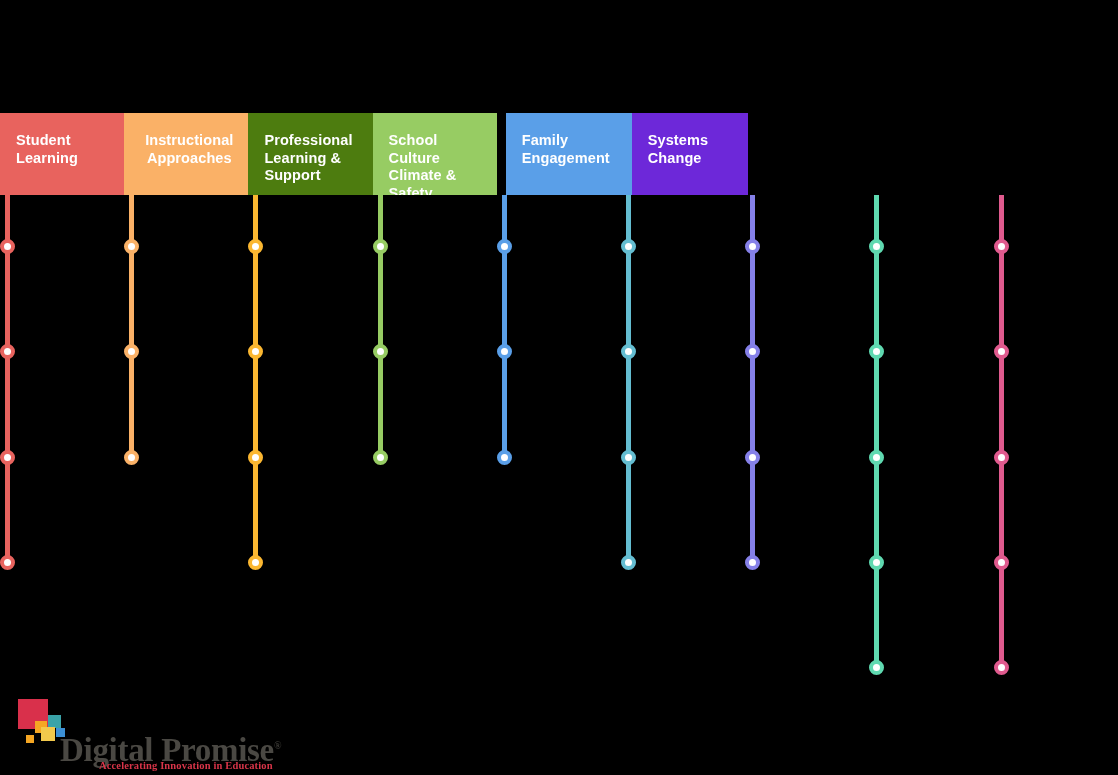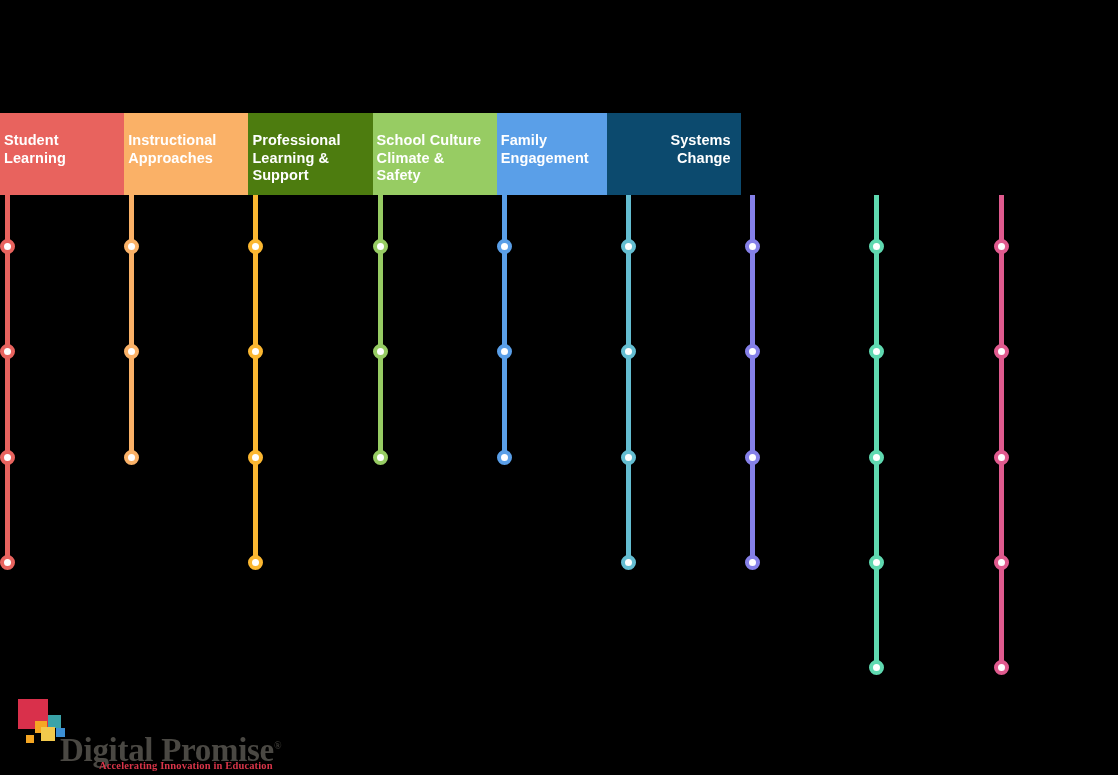--- a/index.html
+++ b/index.html
@@ -23,21 +23,21 @@
     position: absolute;
     left: 0;
     top: 113px;
     width: 1118px;
     height: 82px;
     display: flex;
   }
   .category-tile {
     position: relative;
     height: 82px;
-    padding: 19px 10px 0 4px;
+    padding: 19px 10px 0 16px;
     overflow: hidden;
   }
   .category-tile-label {
     color: #ffffff;
     font-size: 14.5px;
     line-height: 17.5px;
     font-weight: bold;
     letter-spacing: 0.1px;
     white-space: pre-line;
   }
@@ -122,39 +122,39 @@
 </head>
 <body>
 
 <div id="root">
 
   <div id="header-band">
       <div class="category-tile" style="background: rgb(232, 99, 94); width: 124.2px;">
         <div class="category-tile-label">Student
 Learning</div>
       </div>
-      <div class="category-tile" style="background: rgb(250, 177, 103); width: 124.2px;">
+      <div class="category-tile" style="background: rgb(250, 177, 103); width: 124.2px; text-align: center;">
         <div class="category-tile-label">Instructional
 Approaches</div>
       </div>
       <div class="category-tile" style="background: #4d7c0f; width: 124.2px;">
         <div class="category-tile-label">Professional
 Learning &amp;
 Support</div>
       </div>
       <div class="category-tile" style="background: rgb(151, 204, 99); width: 124.2px;">
         <div class="category-tile-label">School Culture
 Climate &amp;
 Safety</div>
       </div>
-      <div class="category-tile" style="background: rgb(90, 159, 232); width: 110px;">
+      <div class="category-tile" style="background: rgb(90, 159, 232); width: 126px; margin-left: 9px;">
         <div class="category-tile-label">Family
 Engagement</div>
       </div>
-      <div class="category-tile" style="background: #0c4a6e; width: 134px; text-align: right;">
+      <div class="category-tile" style="background: #6d28d9; width: 116px;">
         <div class="category-tile-label">Systems
 Change</div>
       </div>
     </div>
 
   <div id="tracks">
       <div class="track" style="left: 0px; width: 124.2px;">
         <div class="track-line" style="left: 5px; height: 367px; background: rgb(232, 99, 94);"></div>
         <div class="track-dot" style="left: 7.5px; top: 51px; border-color: rgb(232, 99, 94);"></div>
         <div class="track-dot" style="left: 7.5px; top: 156px; border-color: rgb(232, 99, 94);"></div>

